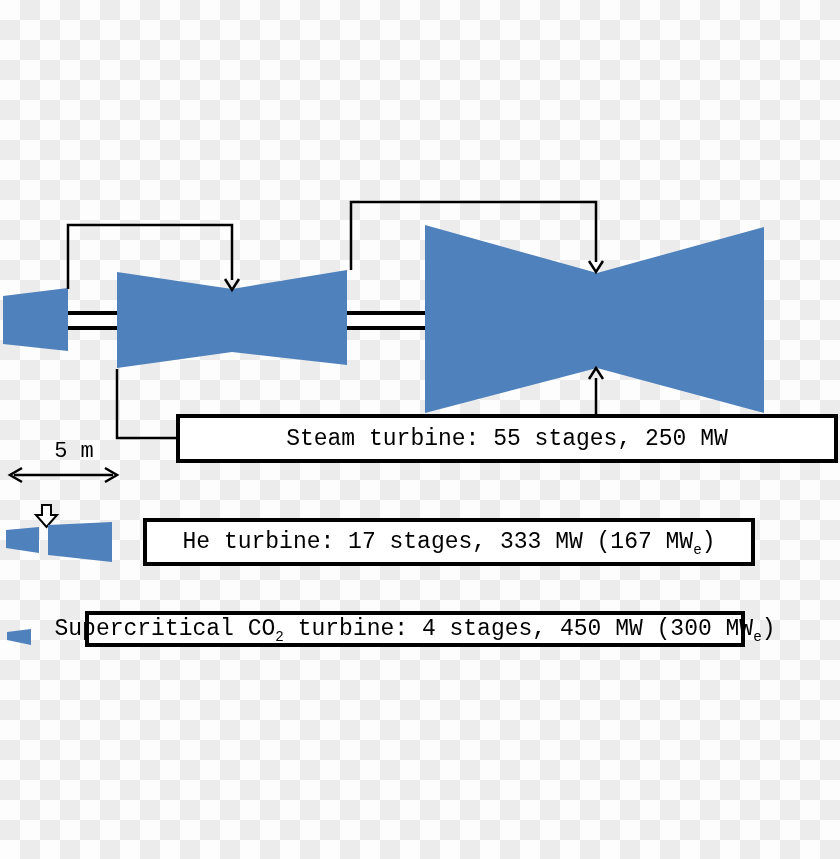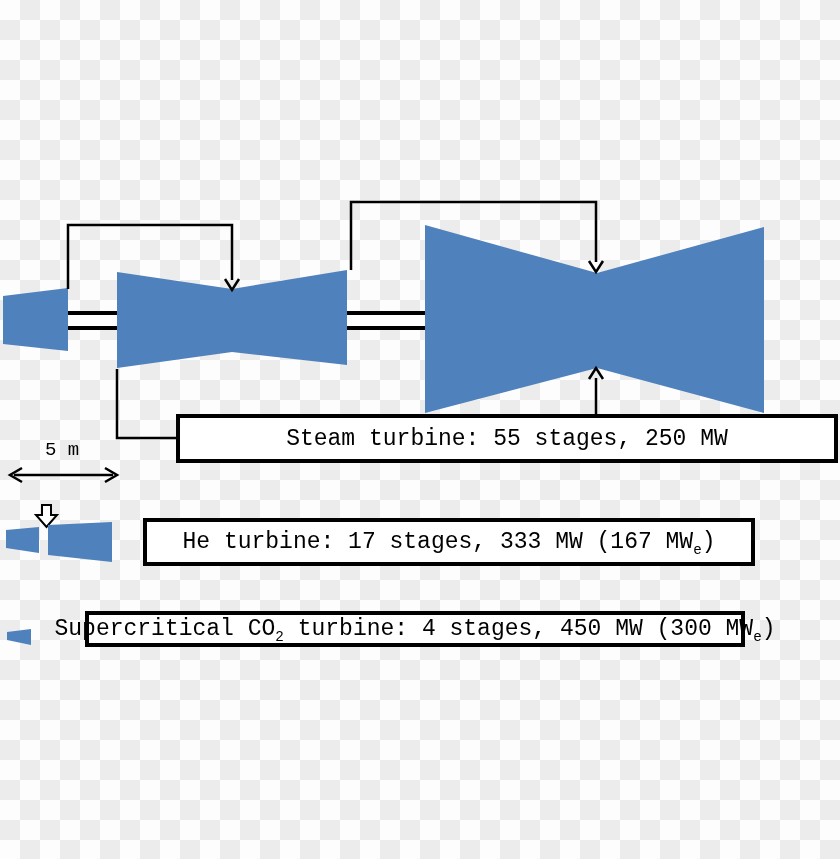--- a/index.html
+++ b/index.html
@@ -21,22 +21,22 @@
     border:4px solid var(--line,#000);
     display:flex;align-items:center;justify-content:center;
     font-size:23px;
     white-space:nowrap;
   }
   .label-box sub{font-size:0.62em;line-height:0;}
   .box-steam{left:176px;top:414px;width:662px;height:49px;}
   .box-he{left:143px;top:518px;width:612px;height:48px;}
   .box-co2{left:85px;top:611px;width:660px;height:36px;}
   .scale-label{
-    position:absolute;left:22px;top:439px;width:80px;
-    text-align:center;font-size:19px;
+    position:absolute;left:34px;top:439px;width:80px;
+    text-align:center;font-size:22px;
   }
   .stroke{fill:none;stroke:var(--line,#000);stroke-width:2.5;}
   .blue{fill:var(--turbine-fill,#4f81bd);}
 </style>
 </head>
 <body>
 
 <div class="stage">
 
   <svg width="840" height="859" viewBox="0 0 840 859">

